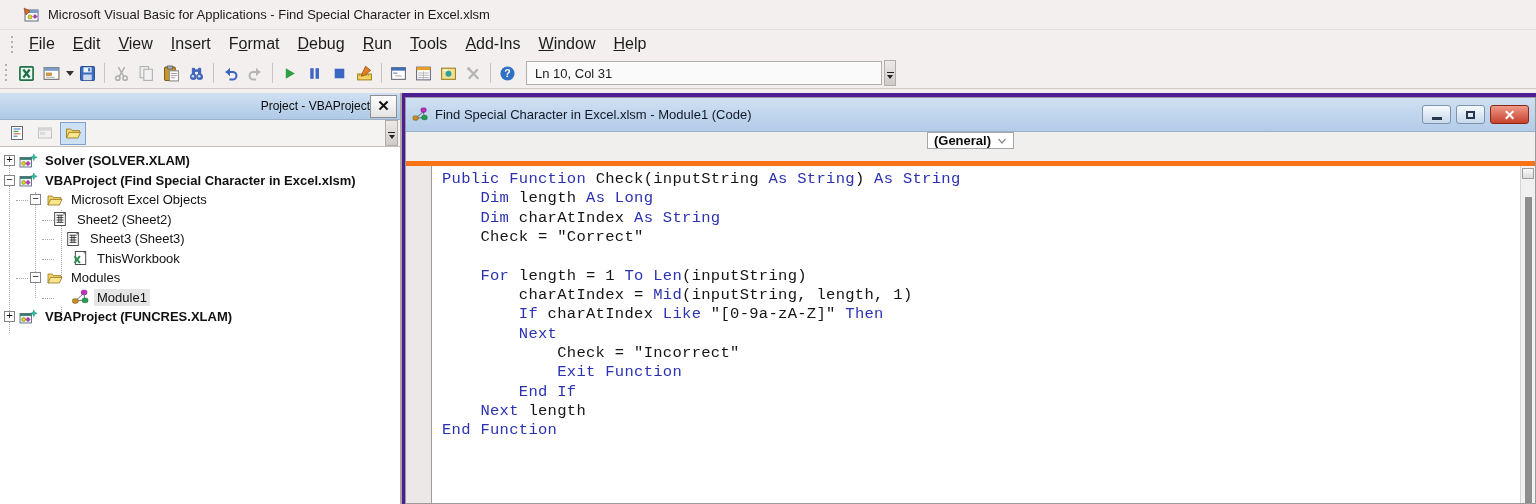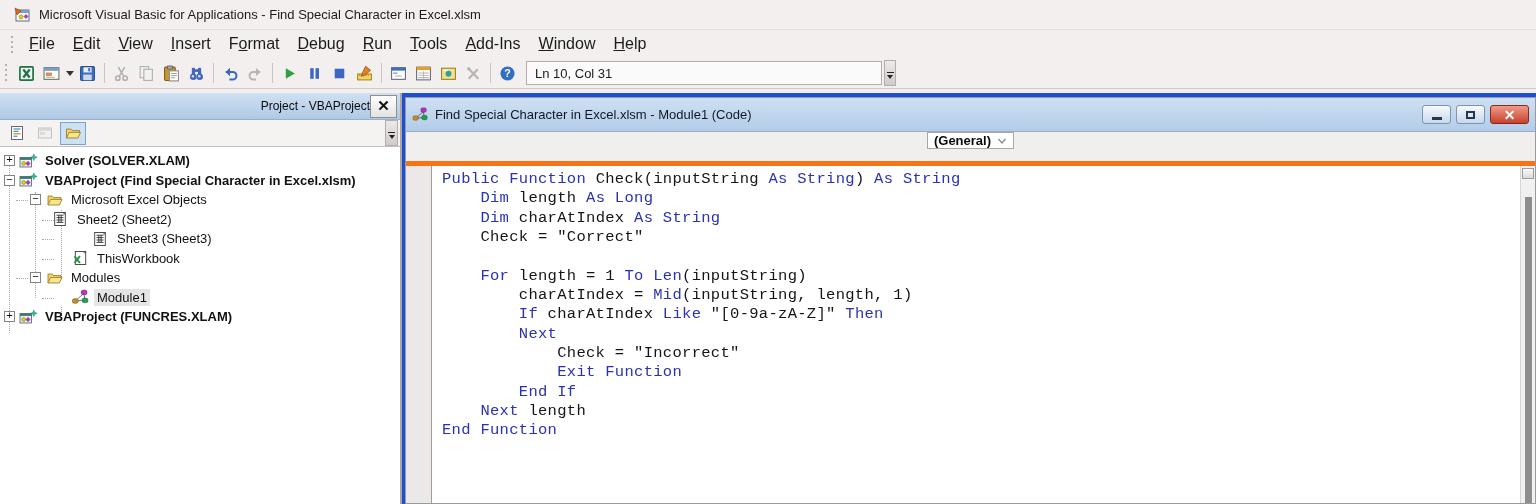--- a/index.html
+++ b/index.html
@@ -2,21 +2,21 @@
 <html><head>
 <meta charset="utf-8">
 <style>
   * { margin:0; padding:0; box-sizing:border-box; }
   html,body { width:1536px; height:504px; overflow:hidden;
     font-family:"Liberation Sans", sans-serif; background:#f2eeed; }
   .app { position:relative; width:1536px; height:504px; }
 
   
   .titlebar { height:30px; background:#f3efee; display:flex; align-items:center;
-    padding-left:14px; border-bottom:1px solid #e3dedd; }
+    padding-left:23px; border-bottom:1px solid #e3dedd; }
   .titlebar .ttl { font-size:13px; color:#1b1b1b; margin-left:7px; }
   .appicon { width:18px; height:18px; }
 
   
   .menubar { height:28px; background:#f3efee; display:flex; align-items:center; padding-left:10px; }
   .grip { width:4px; align-self:stretch; margin:4px 6px 4px 0;
     background:repeating-linear-gradient(#b6b0ae 0 2px, transparent 2px 5px);
     background-size:2px 100%; background-repeat:no-repeat; background-position:1px 2px; }
   .menu-item { font-size:16px; color:#1b1b1b; padding:3px 9px; cursor:default; }
   .menu-item .mn { text-decoration:underline; }
@@ -68,21 +68,21 @@
     font-family:"Liberation Mono", monospace; }
   .expand-spacer { width:15px; flex:0 0 15px; }
   .tree-icon { width:19px; height:16px; margin-right:4px; flex:0 0 19px; }
   .tree-icon svg { width:100%; height:100%; }
   .tree-label { white-space:nowrap; padding:1px 3px; }
   .tree-row.selected .tree-label { background:#e5e5e5; }
   .guide { position:absolute; border-left:1px dotted #a9a9a9; width:0; }
   .stub { position:absolute; border-top:1px dotted #a9a9a9; height:0; top:10px; }
 
   
-  .mdi { flex:1; background:#1d4ed8; padding:4px 0 0 3px; }
+  .mdi { flex:1; background:#4c1d95; padding:4px 0 0 3px; }
   .code-window { width:100%; height:100%; background:#f1efee; border:1px solid #9a9a9a;
     display:flex; flex-direction:column; }
   .cw-titlebar { height:34px; background:linear-gradient(#cfe0f2,#b2cce8); display:flex; align-items:center;
     padding-left:6px; border-bottom:1px solid #9ab0c8; }
   .cw-icon { width:17px; height:15px; }
   .cw-title { font-size:13px; color:#101826; margin-left:6px; flex:1; }
   .cw-btn { width:29px; height:19px; border-radius:3px; margin-right:5px;
     display:flex; align-items:center; justify-content:center;
     background:linear-gradient(#f6fafd,#c8d8ec); border:1px solid #7e93ad; }
   .cw-btn .min-glyph { width:10px; height:3px; background:#27374d; margin-top:7px; }
@@ -360,21 +360,21 @@
             <div class="stub" style="left: 42px; width: 12px;"></div>
             <div class="expand-spacer"></div>
             <span class="tree-icon"><svg viewBox="0 0 16 16">
                 <rect x="2.2" y="1.5" width="10.6" height="13" fill="#fff" stroke="#3b3b3b" stroke-width=".9"></rect>
                 <path d="M4 4.2h7M4 6.6h7M4 9h7M4 11.4h7" stroke="#2f2f2f" stroke-width=".9"></path>
                 <path d="M6.3 4.2v7.2M8.6 4.2v7.2" stroke="#2f2f2f" stroke-width=".9"></path>
                 <path d="M11.2 1.5l1.6 1.6h-1.6z" fill="#cfcfcf" stroke="#3b3b3b" stroke-width=".5"></path>
               </svg></span>
             <span class="tree-label">Sheet2 (Sheet2)</span>
           </div>
-          <div class="tree-row" style="padding-left: 76px;">
+          <div class="tree-row" style="padding-left: 49px;">
             <div class="stub" style="left: 42px; width: 12px;"></div>
             <div class="expand-spacer"></div>
             <span class="tree-icon"><svg viewBox="0 0 16 16">
                 <rect x="2.2" y="1.5" width="10.6" height="13" fill="#fff" stroke="#3b3b3b" stroke-width=".9"></rect>
                 <path d="M4 4.2h7M4 6.6h7M4 9h7M4 11.4h7" stroke="#2f2f2f" stroke-width=".9"></path>
                 <path d="M6.3 4.2v7.2M8.6 4.2v7.2" stroke="#2f2f2f" stroke-width=".9"></path>
                 <path d="M11.2 1.5l1.6 1.6h-1.6z" fill="#cfcfcf" stroke="#3b3b3b" stroke-width=".5"></path>
               </svg></span>
             <span class="tree-label">Sheet3 (Sheet3)</span>
           </div>

